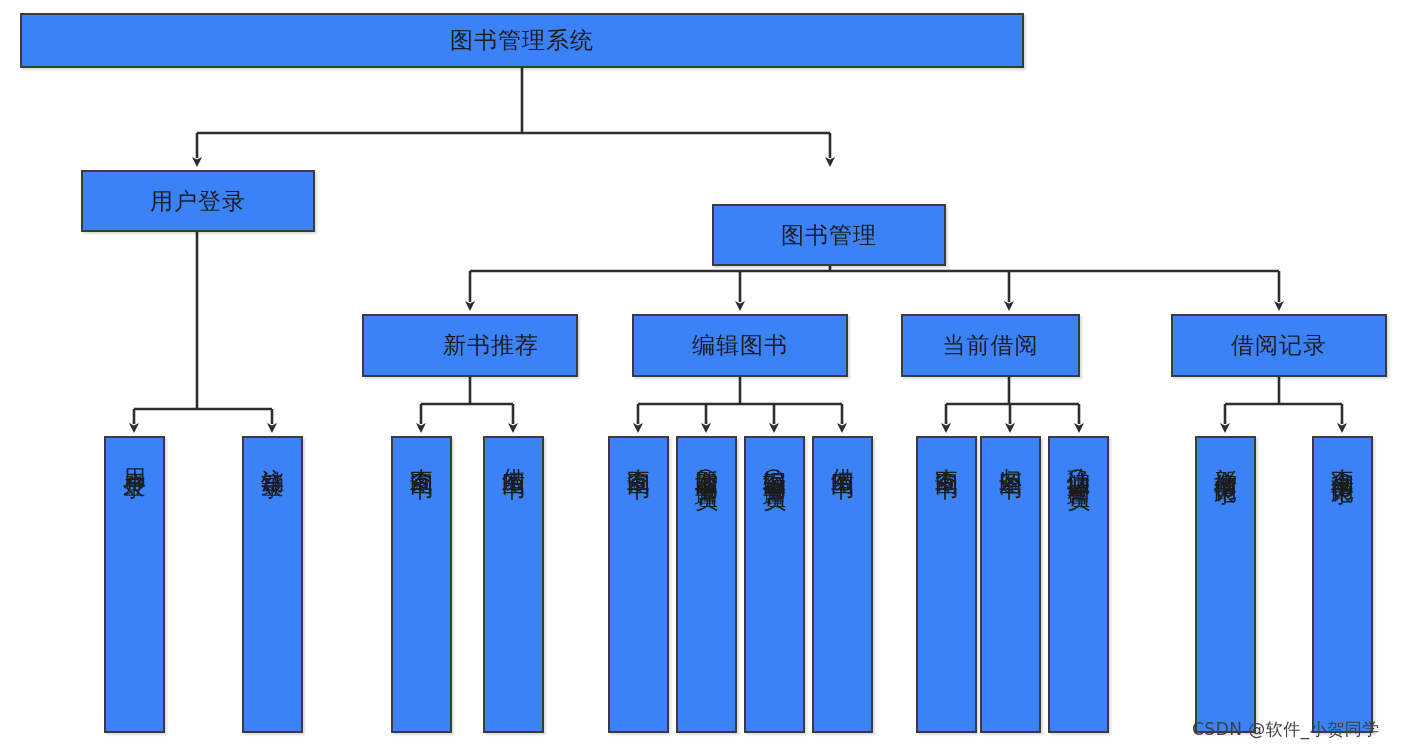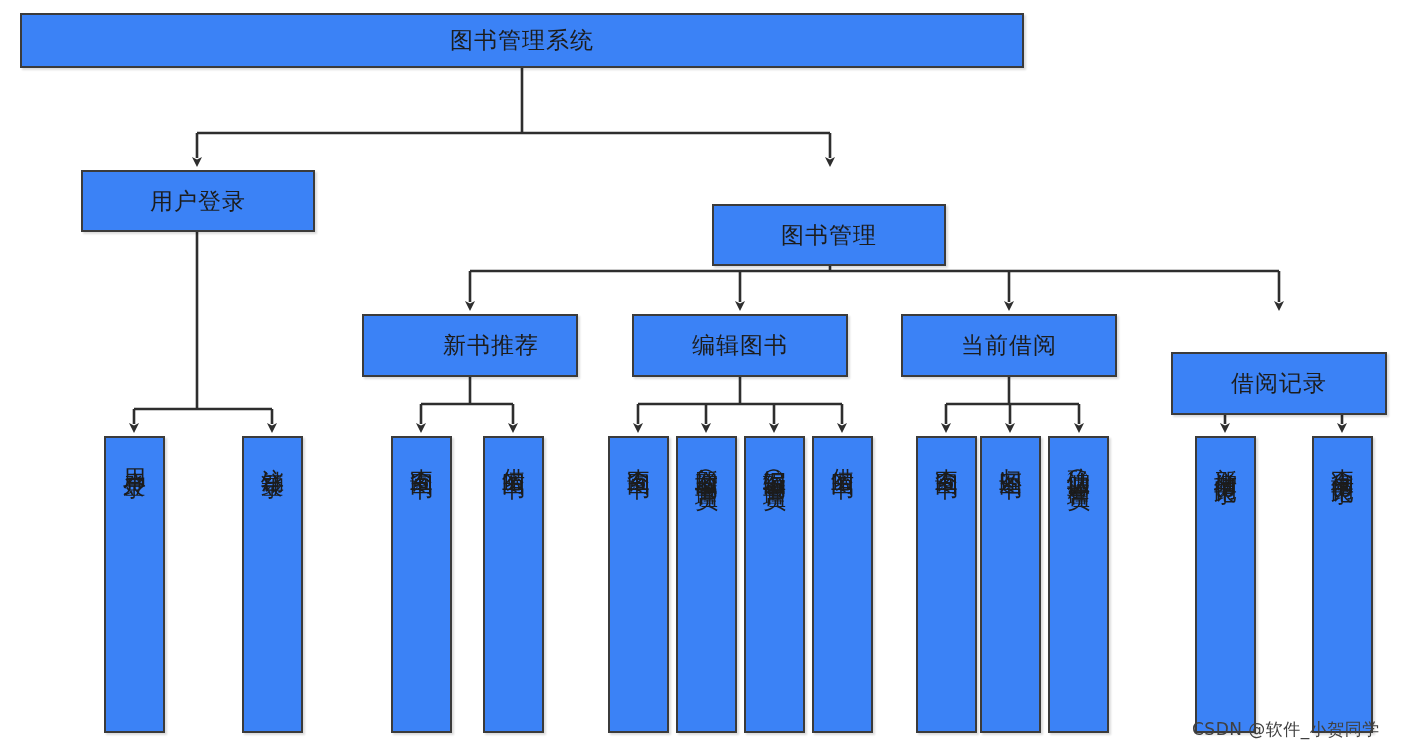--- a/index.html
+++ b/index.html
@@ -129,24 +129,24 @@
   <div class="node" style="left:712px; top:170px; width:234px; height:62px;margin-top:34px;">
     <span class="label">图书管理</span>
   </div>
 
   <div class="node" style="left:362px; top:314px; width:216px; height:63px;padding-left:42px;">
     <span class="label">新书推荐</span>
   </div>
   <div class="node" style="left:632px; top:314px; width:216px; height:63px;">
     <span class="label">编辑图书</span>
   </div>
-  <div class="node" style="left:901px; top:314px; width:216px; height:63px;">
+  <div class="node" style="left:901px; top:314px; width:179px; height:63px;">
     <span class="label">当前借阅</span>
   </div>
-  <div class="node" style="left:1171px; top:314px; width:216px; height:63px;margin-top:38px;">
+  <div class="node" style="left:1171px; top:314px; width:216px; height:63px;">
     <span class="label">借阅记录</span>
   </div>
 
   <div class="node vertical" style="left:104px; top:436px; width:61px; height:297px;">
     <span class="label">用户登录</span>
   </div>
   <div class="node vertical" style="left:242px; top:436px; width:61px; height:297px;">
     <span class="label">注销登录</span>
   </div>
 

